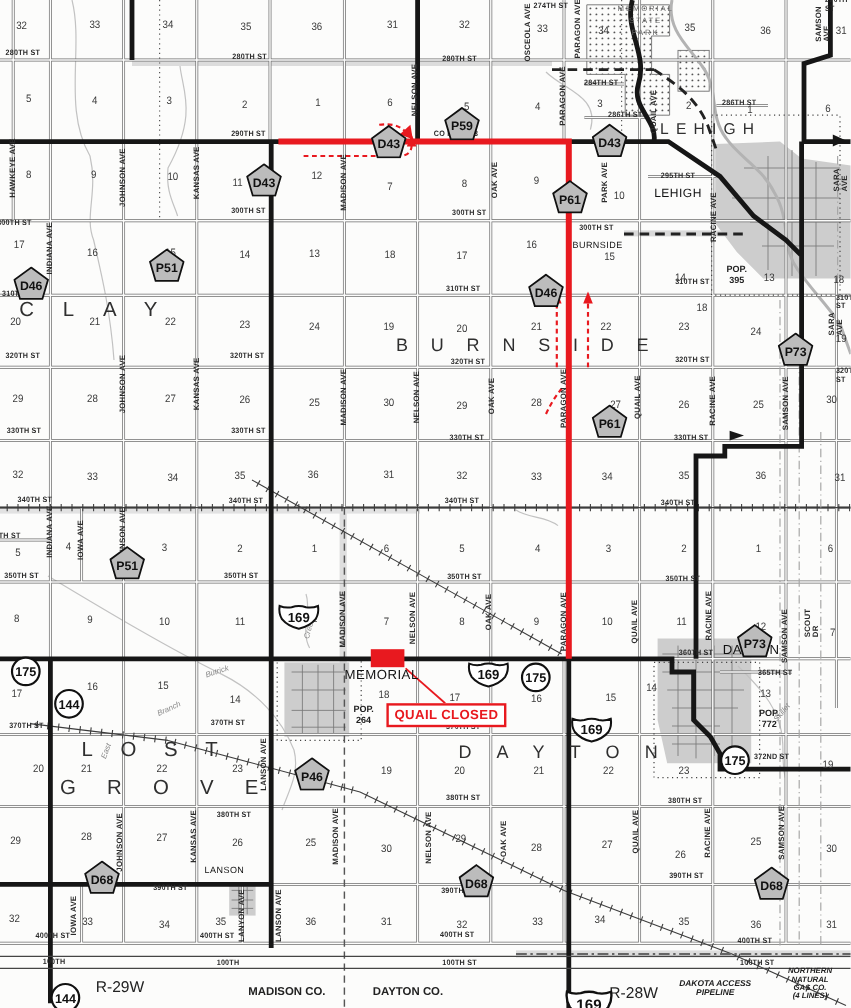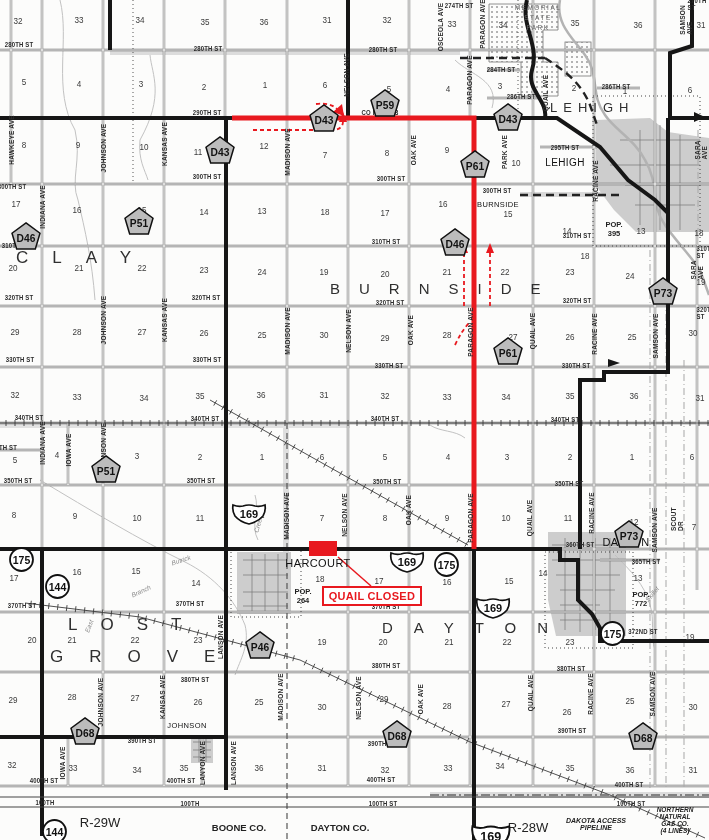--- a/index.html
+++ b/index.html
@@ -594,39 +594,39 @@
       <div class="lab sec" style="left: 630px; top: 770px;">36</div>
       <div class="lab sec" style="left: 693px; top: 770px;">31</div>
       <div class="lab twp" style="left: 16px; top: 258px; font-size: 17px; letter-spacing: 24px;">CLAY</div>
       <div class="lab twp" style="left: 330px; top: 288px; font-size: 15px; letter-spacing: 19px;">BURNSIDE</div>
       <div class="lab twp" style="left: 550px; top: 107px; font-size: 13px; letter-spacing: 6px;">LEHIGH</div>
       <div class="lab twp" style="left: 68px; top: 625px; font-size: 17px; letter-spacing: 23px;">LOST</div>
       <div class="lab twp" style="left: 50px; top: 657px; font-size: 17px; letter-spacing: 26px;">GROVE</div>
       <div class="lab twp" style="left: 382px; top: 627px; font-size: 15px; letter-spacing: 21px;">DAYTON</div>
       <div class="lab town" style="left: 565px; top: 162px; font-size: 10px;">LEHIGH</div>
       <div class="lab town" style="left: 498px; top: 204px; font-size: 7.5px;">BURNSIDE</div>
-      <div class="lab town" style="left: 318px; top: 563px; font-size: 11px;">HARCOURT</div>
+      <div class="lab town" style="left: 318px; top: 563px; font-size: 11px;">MEMORIAL</div>
       <div class="lab town" style="left: 626px; top: 542px; font-size: 11px;">DAYTON</div>
-      <div class="lab town" style="left: 187px; top: 725px; font-size: 7.5px;">JOHNSON</div>
+      <div class="lab town" style="left: 187px; top: 725px; font-size: 7.5px;">LANSON</div>
       <div class="lab pop" style="left: 614px; top: 229px;">POP.
 395</div>
       <div class="lab pop" style="left: 303px; top: 596px;">POP.
 264</div>
       <div class="lab pop" style="left: 641px; top: 599px;">POP.
 772</div>
       <div class="lab park" style="left: 538px; top: 18px;">MEMORIAL
 STATE
 PARK</div>
       <div class="lab creek" style="left: 181px; top: 560px; transform: translate(-50%, -50%) rotate(-18deg);">Butrick</div>
       <div class="lab creek" style="left: 141px; top: 591px; transform: translate(-50%, -50%) rotate(-25deg);">Branch</div>
       <div class="lab creek" style="left: 258px; top: 524px; transform: translate(-50%, -50%) rotate(-75deg);">Creek</div>
       <div class="lab creek" style="left: 89px; top: 626px; transform: translate(-50%, -50%) rotate(-70deg);">East</div>
       <div class="lab creek" style="left: 652px; top: 594px; transform: translate(-50%, -50%) rotate(-50deg);">Skillet</div>
       <div class="lab bot" style="left: 100px; top: 822px; font-size: 13px; font-weight: normal; font-style: normal;">R-29W</div>
-      <div class="lab bot" style="left: 239px; top: 827px; font-size: 9.5px; font-weight: bold; font-style: normal;">BOONE CO.</div>
+      <div class="lab bot" style="left: 239px; top: 827px; font-size: 9.5px; font-weight: bold; font-style: normal;">MADISON CO.</div>
       <div class="lab bot" style="left: 340px; top: 827px; font-size: 9.5px; font-weight: bold; font-style: normal;">DAYTON CO.</div>
       <div class="lab bot" style="left: 528px; top: 827px; font-size: 13px; font-weight: normal; font-style: normal;">R-28W</div>
       <div class="lab bot" style="left: 596px; top: 824px; font-size: 7px; font-weight: bold; font-style: italic;">DAKOTA ACCESS
 PIPELINE</div>
       <div class="lab bot" style="left: 675px; top: 820px; font-size: 6.5px; font-weight: bold; font-style: italic;">NORTHERN
 NATURAL
 GAS CO.
 (4 LINES)</div>
       <div class="shield" style="left: 205px; top: 136px;">
         <svg width="30" height="28" viewBox="0 0 32 30">

